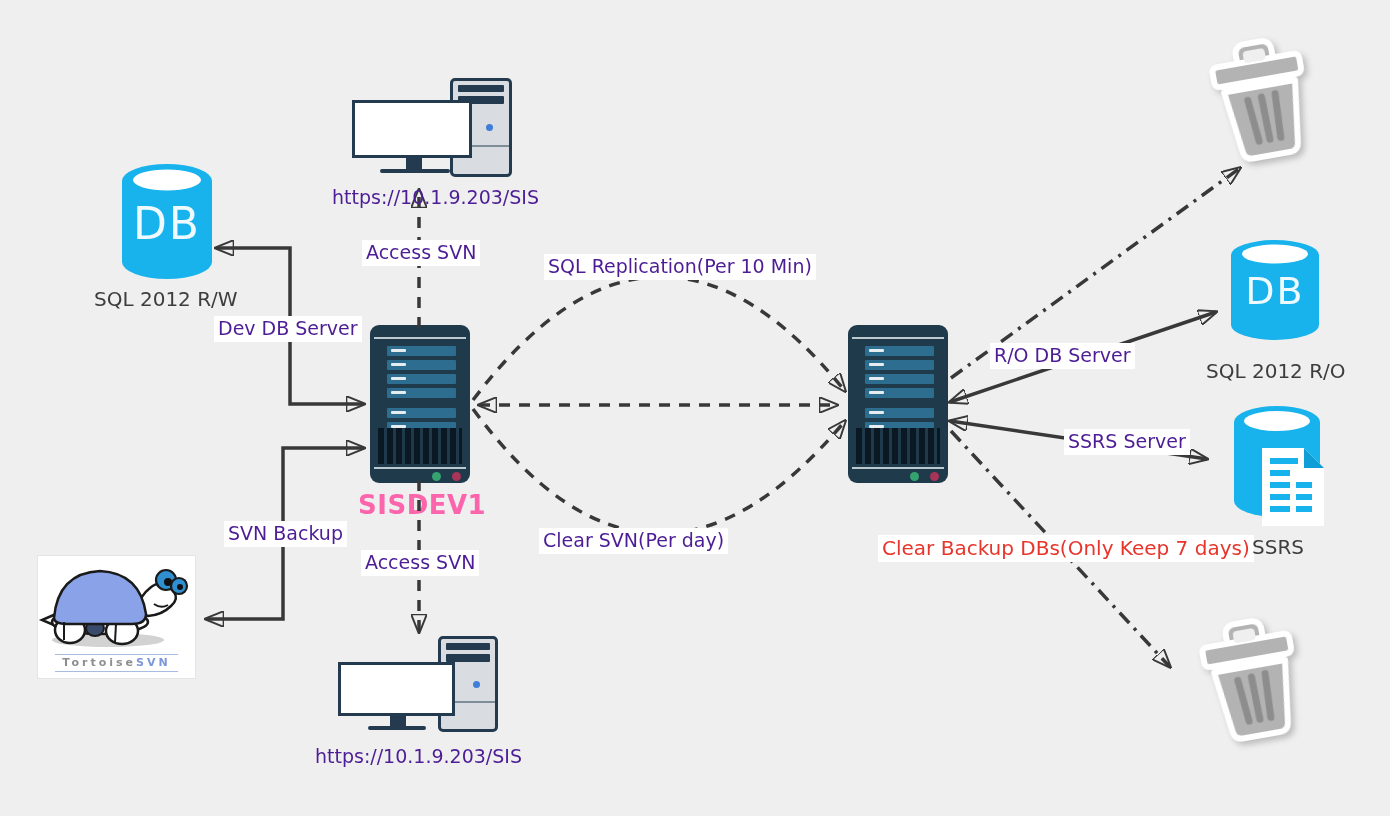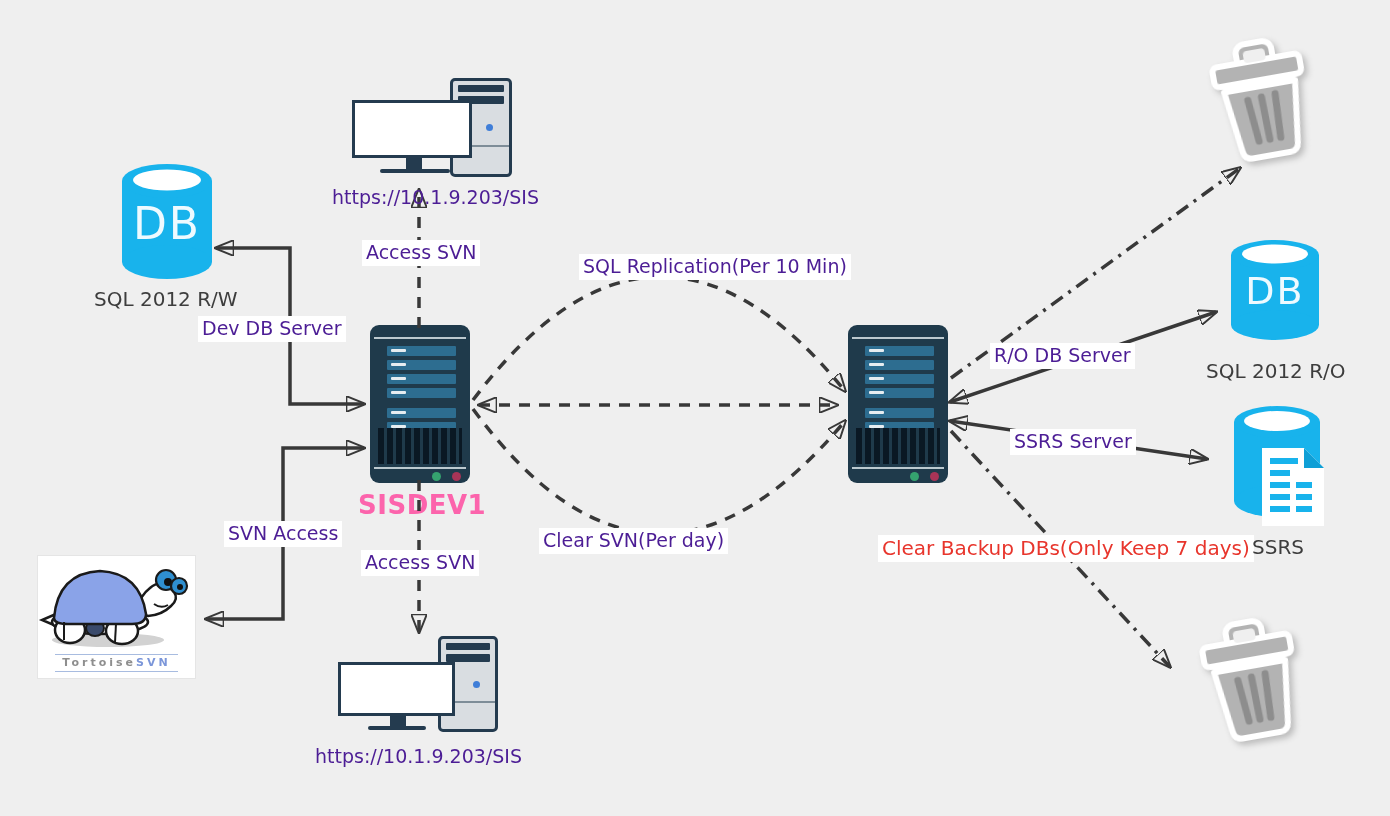--- a/index.html
+++ b/index.html
@@ -263,28 +263,28 @@
     <path class="dashln" d="M419,480 V632" marker-end="url(#ah)"></path>
     <path class="dashln" d="M473,400 Q656,158 845,391" marker-end="url(#ah)"></path>
     <path class="dashln" d="M479,405 H837" marker-start="url(#ah)" marker-end="url(#ah)"></path>
     <path class="dashln" d="M473,409 Q652,652 845,421" marker-end="url(#ah)"></path>
     <path class="dashdotln" d="M951,378 L1240,168" marker-end="url(#ah)"></path>
     <path class="dashdotln" d="M951,431 L1170,667" marker-end="url(#ah)"></path>
     <path class="solidln" d="M950,402 L1216,312" marker-start="url(#ah)" marker-end="url(#ah)"></path>
     <path class="solidln" d="M950,421 L1207,459" marker-start="url(#ah)" marker-end="url(#ah)"></path>
   </svg>
 
-  <div class="lbl" style="left:198px;top:316px;">Dev DB Server</div>
-  <div class="lbl" style="left:224px;top:521px;">SVN Access</div>
+  <div class="lbl" style="left:214px;top:316px;">Dev DB Server</div>
+  <div class="lbl" style="left:224px;top:521px;">SVN Backup</div>
   <div class="lbl" style="left:362px;top:240px;">Access SVN</div>
   <div class="lbl" style="left:361px;top:550px;">Access SVN</div>
-  <div class="lbl" style="left:544px;top:254px;margin-left:35px;">SQL Replication(Per 10 Min)</div>
+  <div class="lbl" style="left:544px;top:254px;">SQL Replication(Per 10 Min)</div>
   <div class="lbl" style="left:539px;top:528px;">Clear SVN(Per day)</div>
   <div class="lbl" style="left:990px;top:343px;">R/O DB Server</div>
-  <div class="lbl" style="left:1010px;top:429px;">SSRS Server</div>
+  <div class="lbl" style="left:1064px;top:429px;">SSRS Server</div>
   <div class="lbl red" style="left:878px;top:535px;">Clear Backup DBs(Only Keep 7 days)</div>
 
   <div class="lbl nobg" style="left:328px;top:185px;font-size:19px;">https://10.1.9.203/SIS</div>
   <div class="lbl nobg" style="left:311px;top:744px;font-size:19px;">https://10.1.9.203/SIS</div>
   <div class="caption" style="left:94px;top:287px;">SQL 2012 R/W</div>
   <div class="caption" style="left:1206px;top:359px;">SQL 2012 R/O</div>
   <div class="caption" style="left:1252px;top:535px;">SSRS</div>
 
 </div>
 

